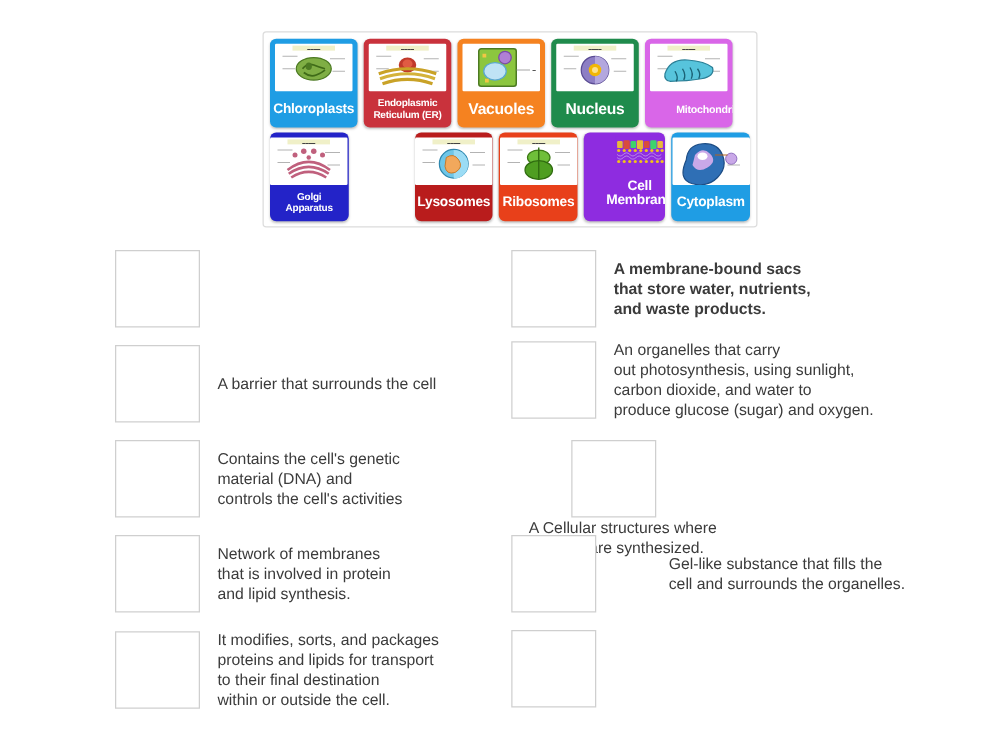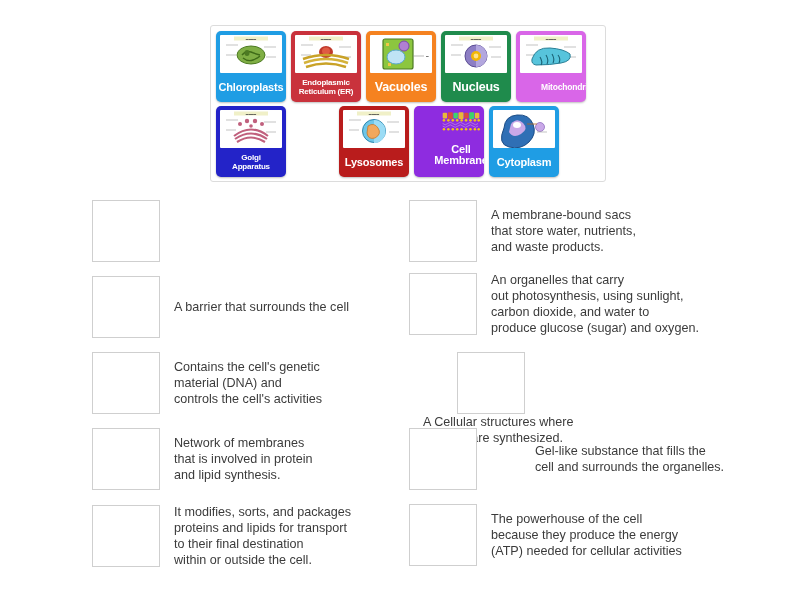--- a/index.html
+++ b/index.html
@@ -235,20 +235,38 @@
             </g>
             <circle cx="31" cy="21" r="11.5" fill="#6ec6e8" stroke="#2f87ae" stroke-width="1"></circle>
             <path d="M31 10a11.5 11.5 0 0 1 0 23z" fill="#9bdcf5"></path>
             <path d="M25 16q6-4 10 2t-3 10q-7 2-8-5z" fill="#f2a85c" stroke="#c97a2a" stroke-width="0.8"></path>
             <rect x="14" y="1.5" width="34" height="4" fill="#f0f0c8"></rect>
             <text x="31" y="5" font-size="2.6" text-anchor="middle" fill="#444" font-family="Liberation Sans, sans-serif">▬▬▬▬</text>
           </svg>
         </div>
         <div class="card-label lbl-md" style="white-space: pre-line;">Lysosomes</div>
       </div>
+      <div class="card" style="background: rgb(232, 64, 26);">
+        <div class="card-thumb">
+          <svg viewBox="0 0 62 38">
+            <g fill="none" stroke="#9a9a9a" stroke-width="0.6">
+              <path d="M6 10 H18"></path>
+              <path d="M6 20 H16"></path>
+              <path d="M44 12 H56"></path>
+              <path d="M46 22 H56"></path>
+            </g>
+            <ellipse cx="31" cy="16" rx="9" ry="6" fill="#6fbf3a" stroke="#3d7a16" stroke-width="1"></ellipse>
+            <ellipse cx="31" cy="26" rx="11" ry="7.5" fill="#4f9e21" stroke="#2f6b0f" stroke-width="1"></ellipse>
+            <path d="M31 8 V33" stroke="#2f6b0f" stroke-width="1.1"></path>
+            <rect x="14" y="1.5" width="34" height="4" fill="#f0f0c8"></rect>
+            <text x="31" y="5" font-size="2.6" text-anchor="middle" fill="#444" font-family="Liberation Sans, sans-serif">▬▬▬▬</text>
+          </svg>
+        </div>
+        <div class="card-label lbl-md" style="white-space: pre-line;">Ribosomes</div>
+      </div>
       <div class="card" style="background: rgb(142, 44, 224); padding-left: 24px;">
         <div class="card-thumb" style="width: 66px; height: 24px; margin-top: 3px; background: transparent;">
           <svg viewBox="0 0 62 38">
             <rect width="62" height="38" fill="#8e2ce0"></rect>
             <g>
               <rect x="2" y="6" width="7" height="9" rx="1.5" fill="#e8b93a"></rect>
               <rect x="10" y="5" width="8" height="11" rx="1.5" fill="#d94c3d"></rect>
               <rect x="19" y="6" width="7" height="9" rx="1.5" fill="#3dd46b"></rect>
               <rect x="27" y="5" width="8" height="11" rx="1.5" fill="#e8b93a"></rect>
               <rect x="36" y="6" width="7" height="9" rx="1.5" fill="#d94c3d"></rect>
@@ -325,21 +343,21 @@
       </div>
       <div class="match-row" style="top: 308px;">
         <div class="drop-box"></div>
         <div class="match-text">It modifies, sorts, and packages
 proteins and lipids for transport
 to their final destination
 within or outside the cell.</div>
       </div>
     </div>
   <div class="col" id="col-right">
-      <div class="match-row" style="top: 4px;">
+      <div class="match-row" style="top: 4px; font-weight: bold;">
         <div class="drop-box"></div>
         <div class="match-text">A membrane-bound sacs
 that store water, nutrients,
 and waste products.</div>
       </div>
       <div class="match-row" style="top: 76px;">
         <div class="drop-box"></div>
         <div class="match-text">An organelles that carry
 out photosynthesis, using sunlight,
 carbon dioxide, and water to
@@ -350,18 +368,15 @@
         <div class="match-text">A Cellular structures where
 proteins are synthesized.</div>
       </div>
       <div class="match-row" style="top: 232px; gap: 44px;">
         <div class="drop-box"></div>
         <div class="match-text">Gel-like substance that fills the
 cell and surrounds the organelles.</div>
       </div>
       <div class="match-row" style="top: 308px;">
         <div class="drop-box"></div>
-        <div class="match-text">The powerhouse of the cell
-because they produce the energy
-(ATP) needed for cellular activities</div>
       </div>
     </div>
 </div>
 
 </body></html>

